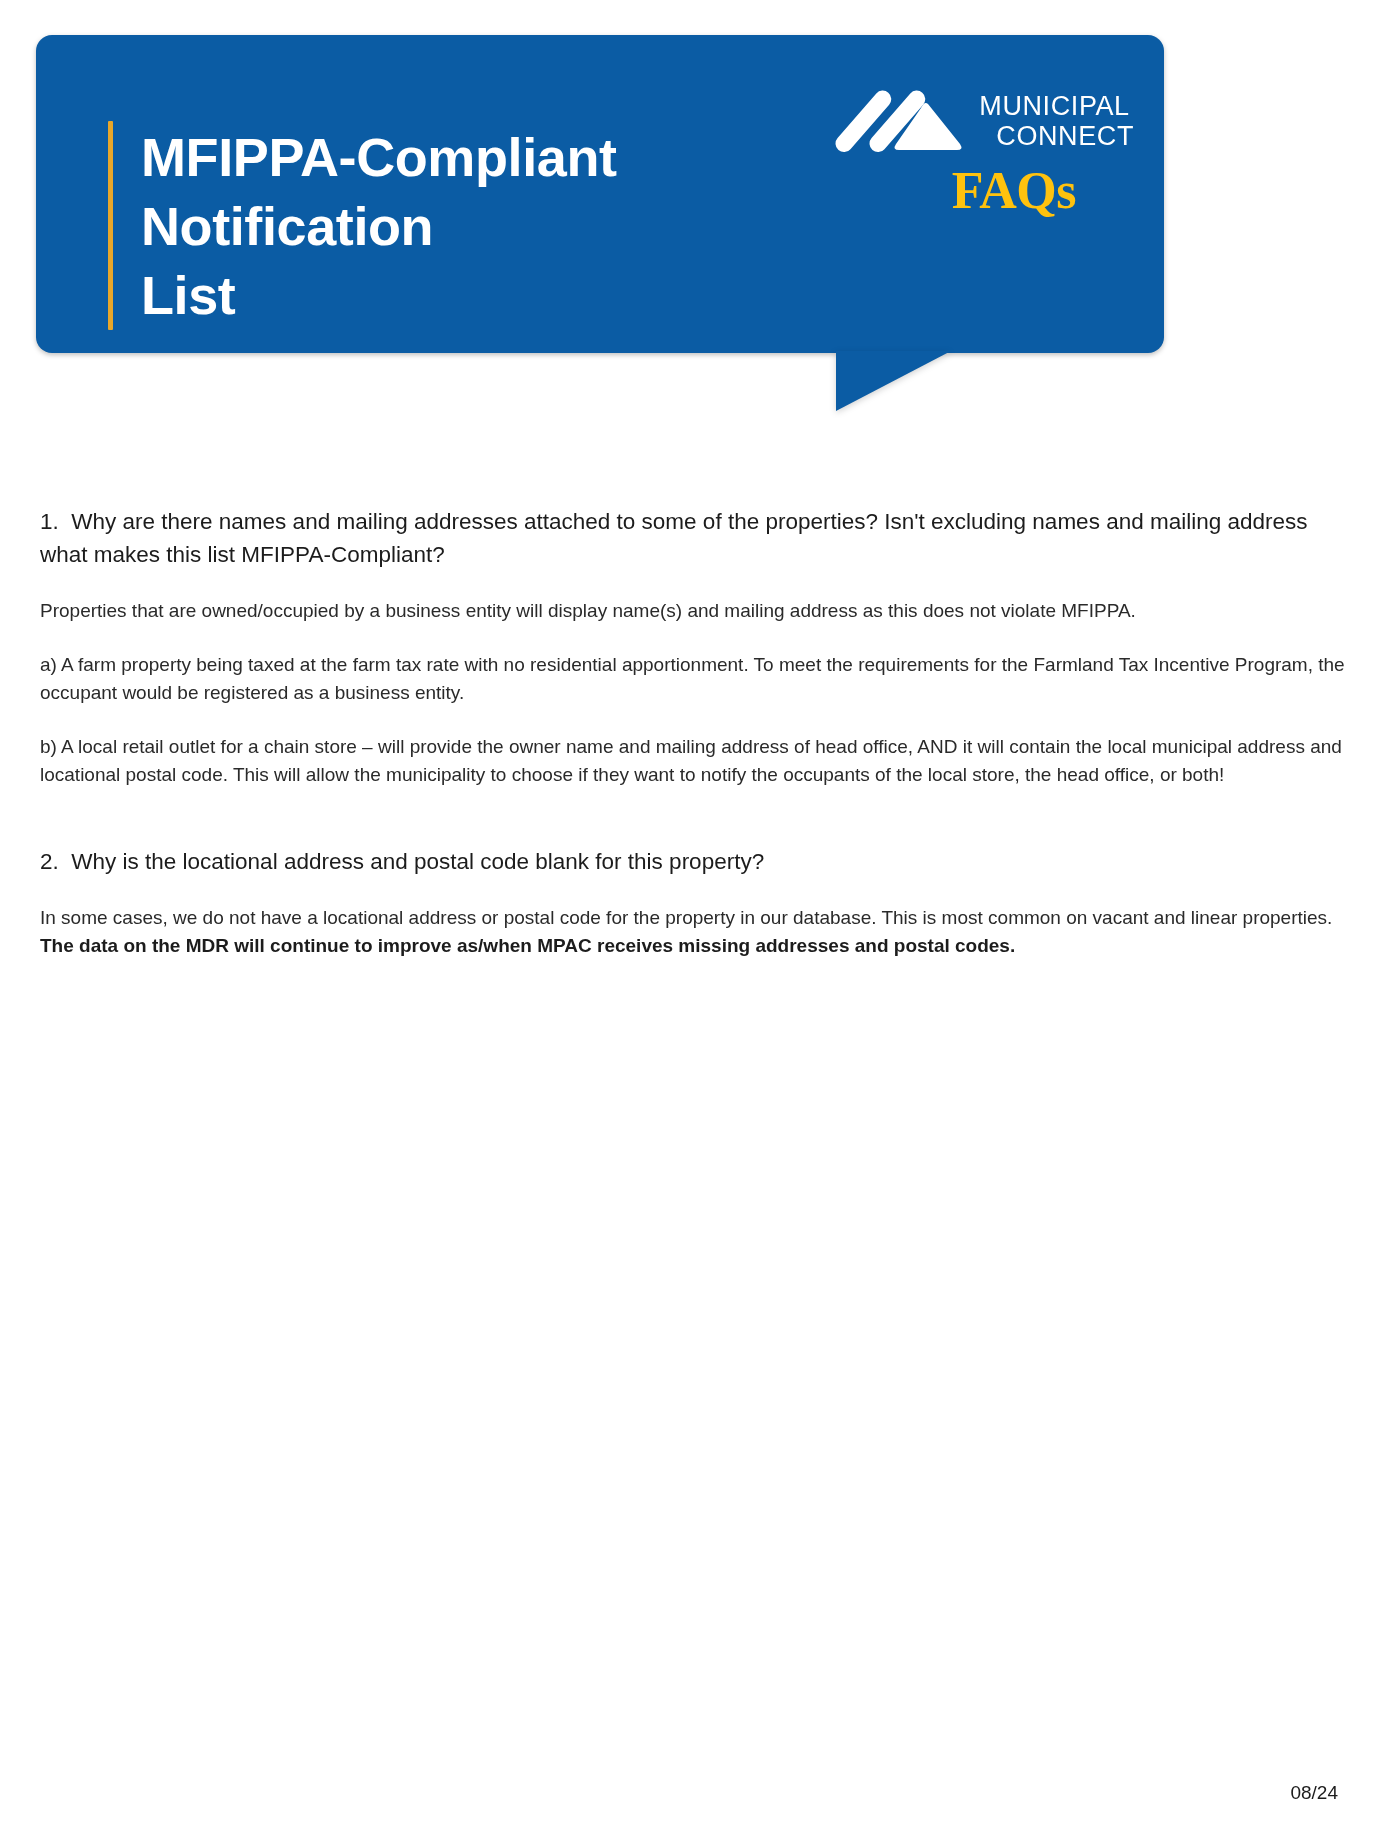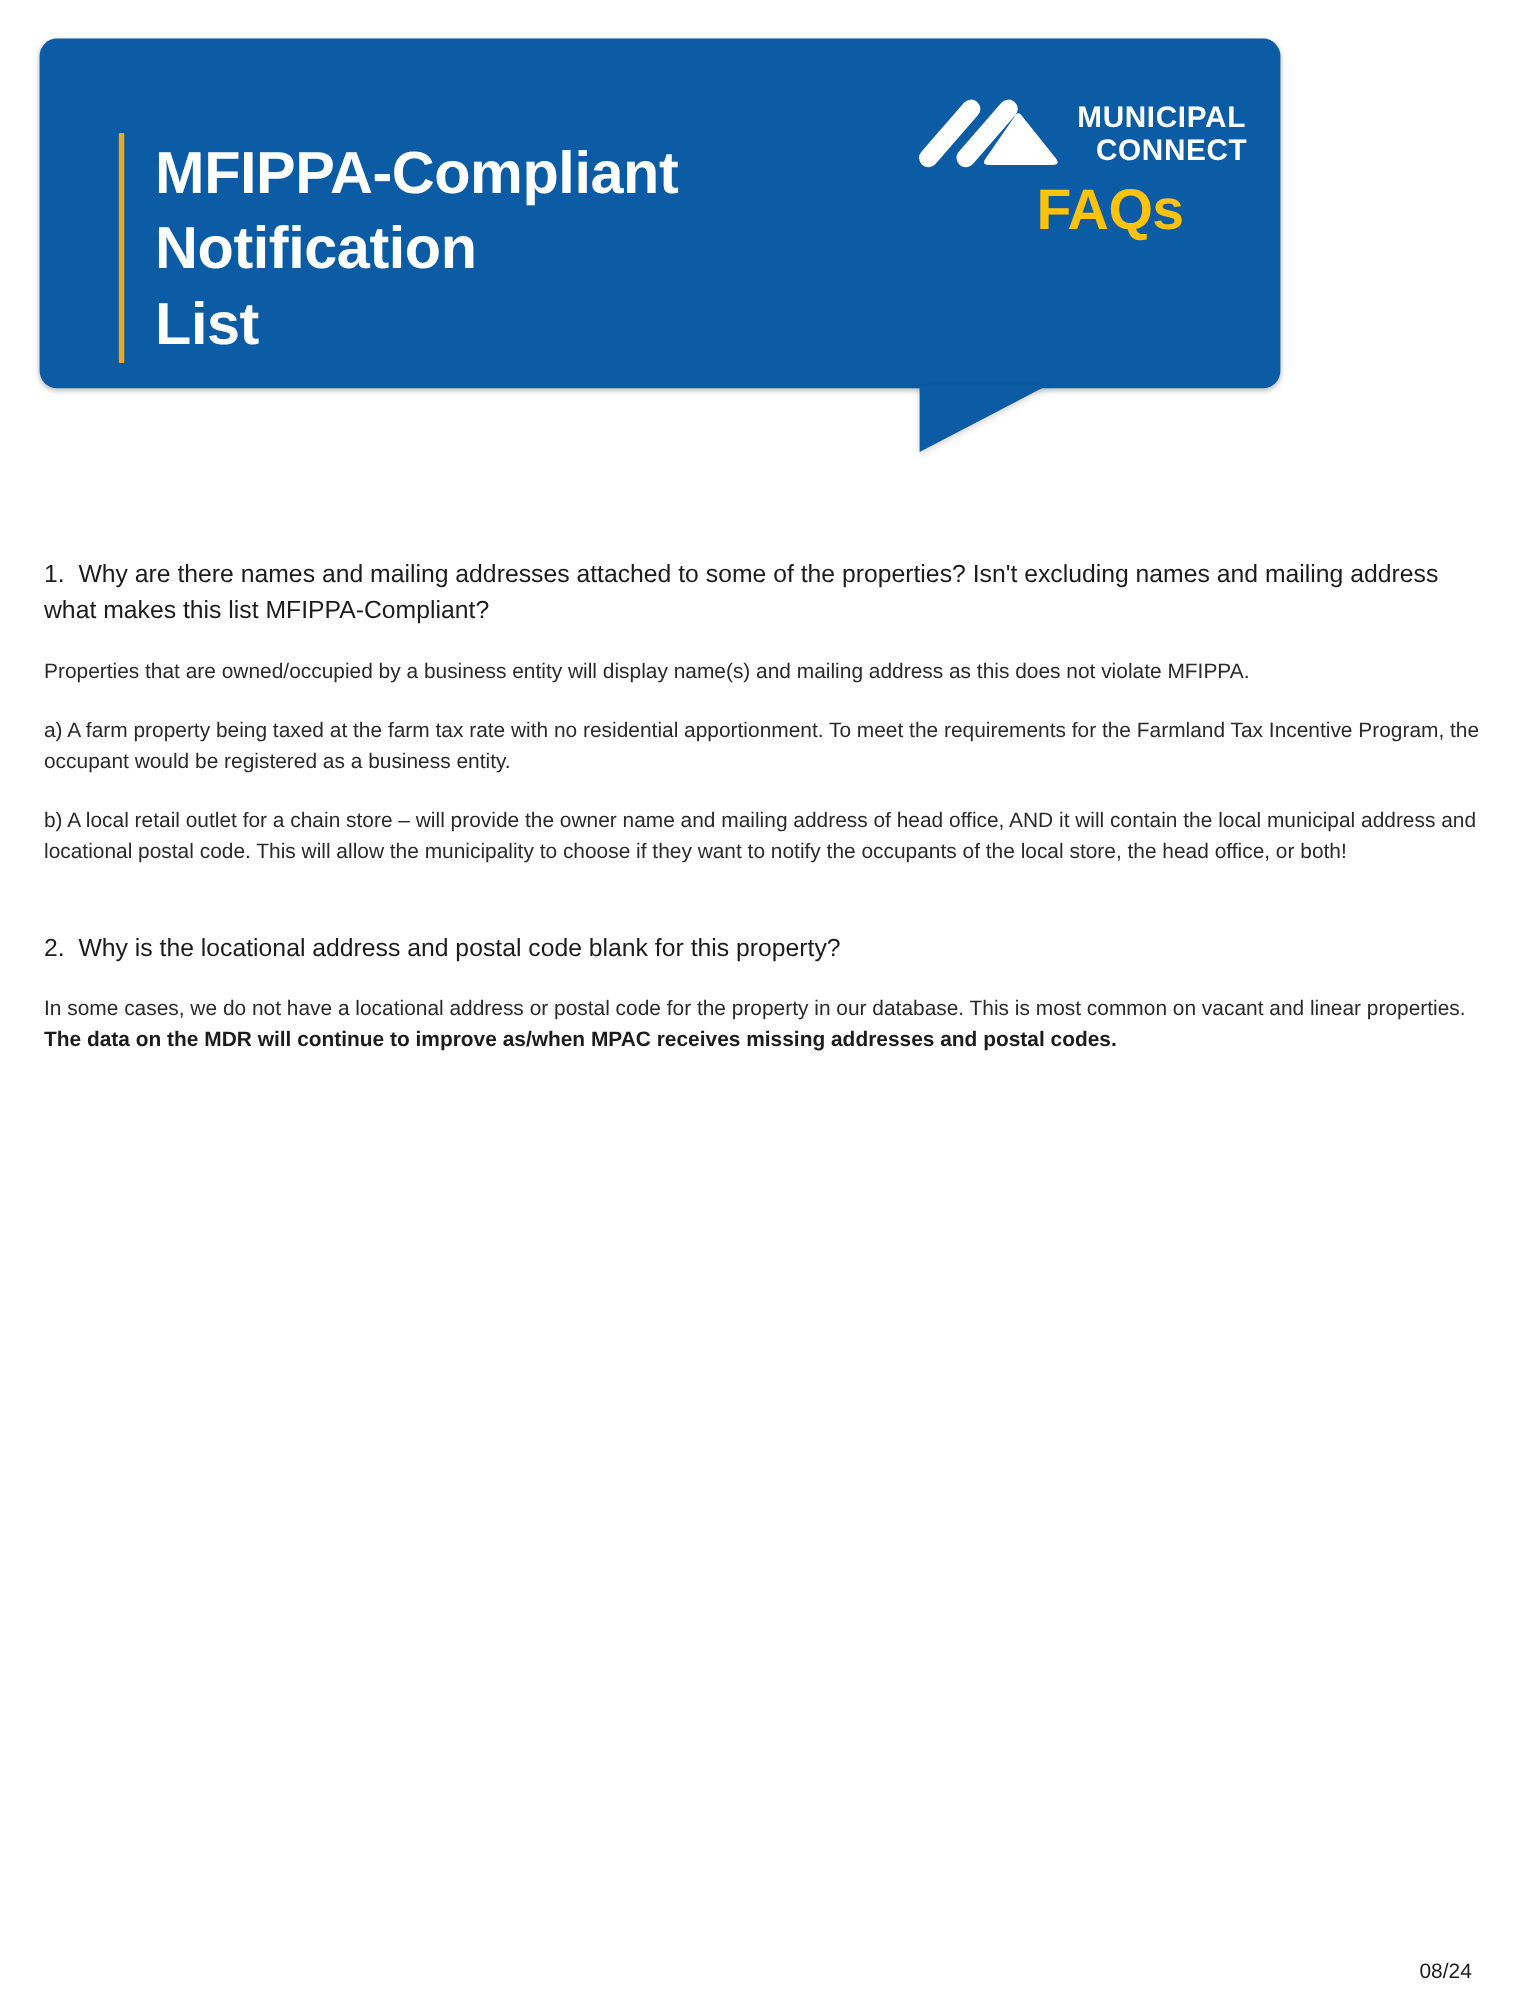--- a/index.html
+++ b/index.html
@@ -75,32 +75,33 @@
     display:flex;
     align-items:center;
     gap:14px;
   }
   .logo-mark { width:132px; height:68px; display:block; }
   .brand-text {
     color:#ffffff;
     font-size:27px;
     line-height:1.12;
     letter-spacing:0.6px;
-    font-weight:bold;
+    font-weight:normal;
     text-align:left;
   }
   .brand-text .l2 { display:block; padding-left:17px; }
   .faq-word {
     color:#ffc20e;
     font-size:52px;
     font-weight:bold;
     line-height:1;
     margin-top:10px;
     margin-right:58px;
     letter-spacing:-0.5px;
+    font-family:Liberation Serif, serif;
   }
 
   
   .code-bar {
     position:absolute;
     left:36px; top:360px;
     width:1128px;
     height:110px;
     background:#eceef0;
     border-radius:3px;

